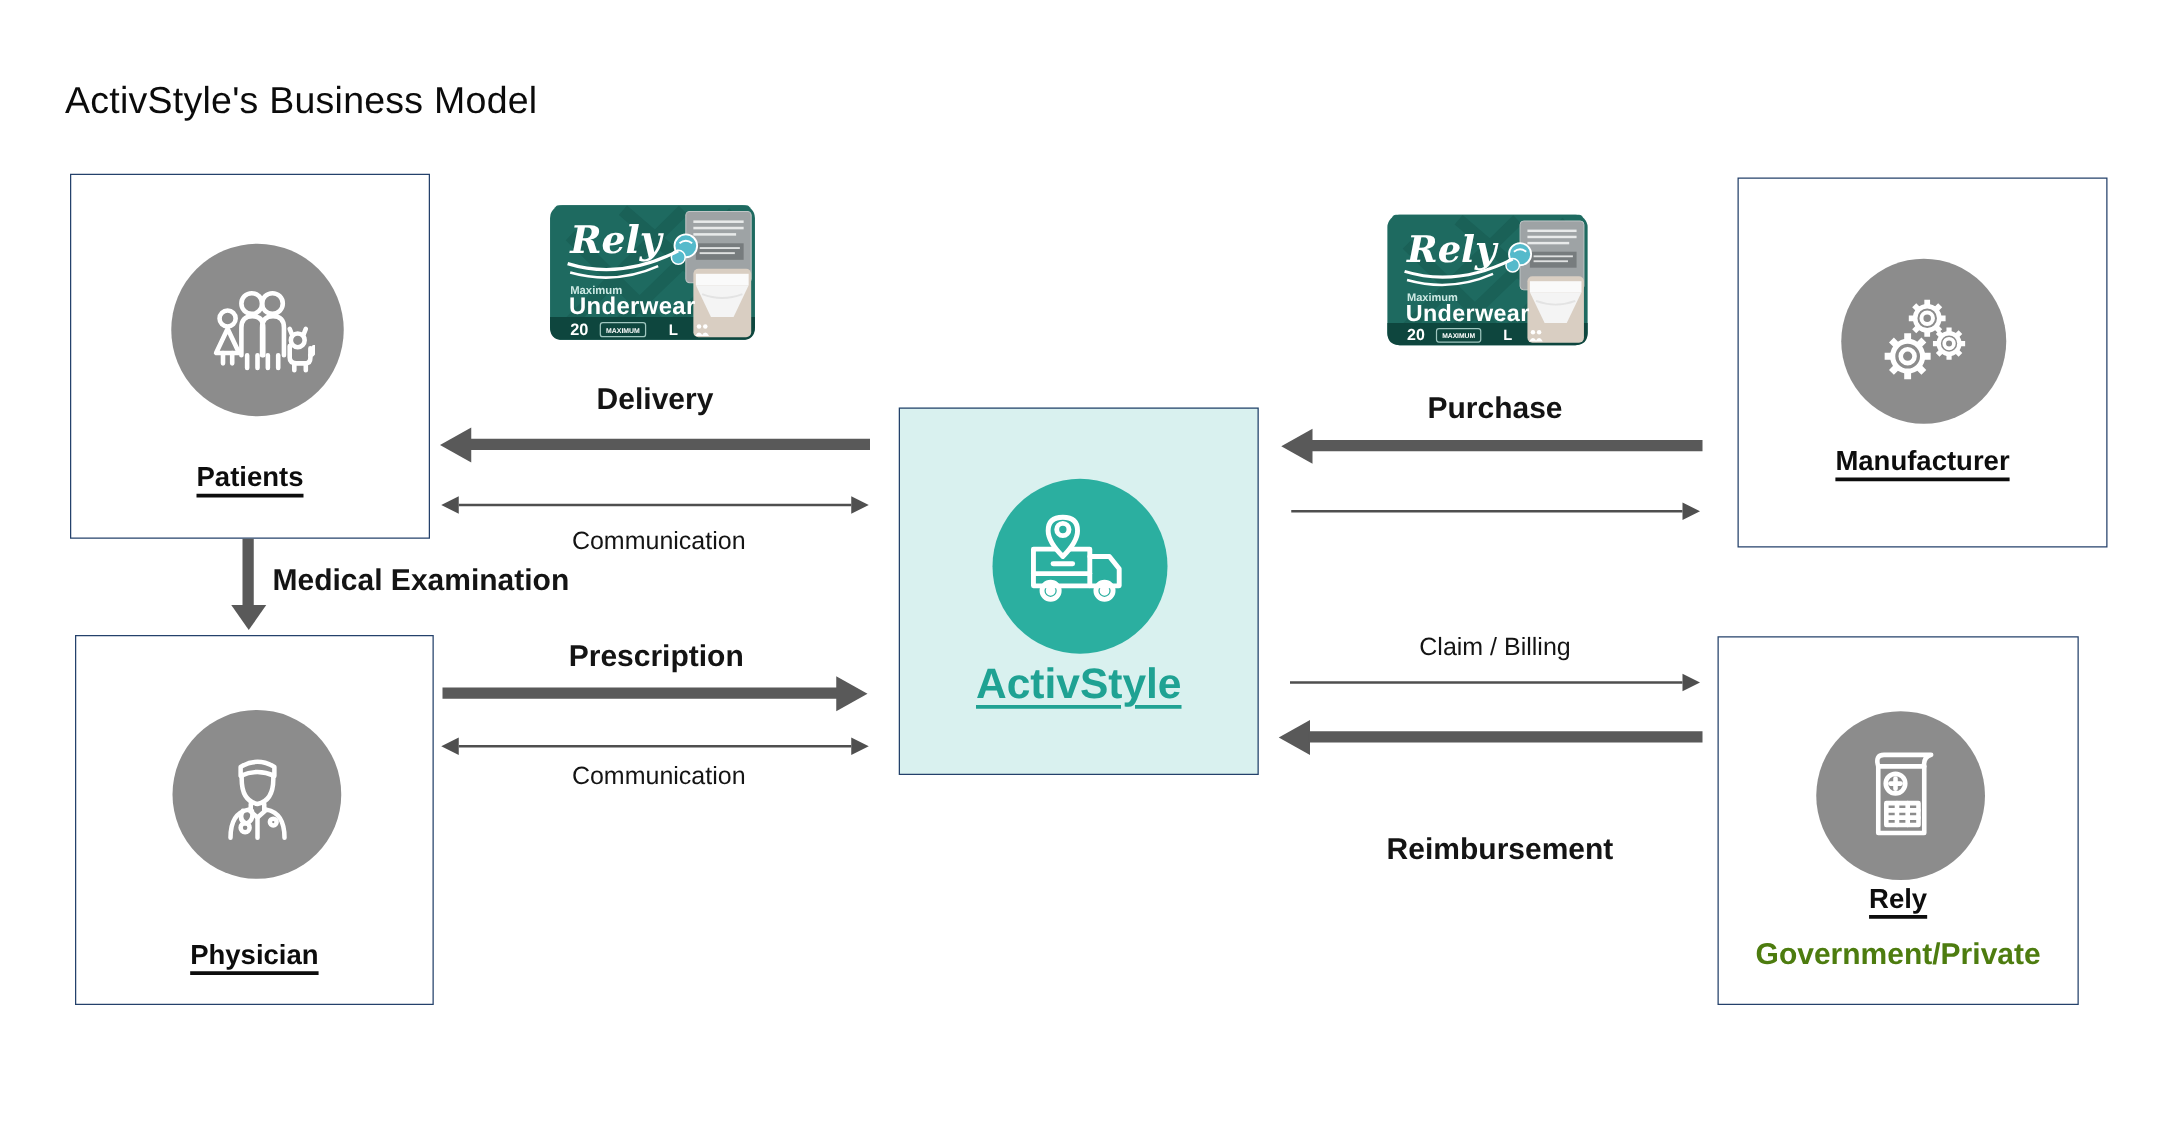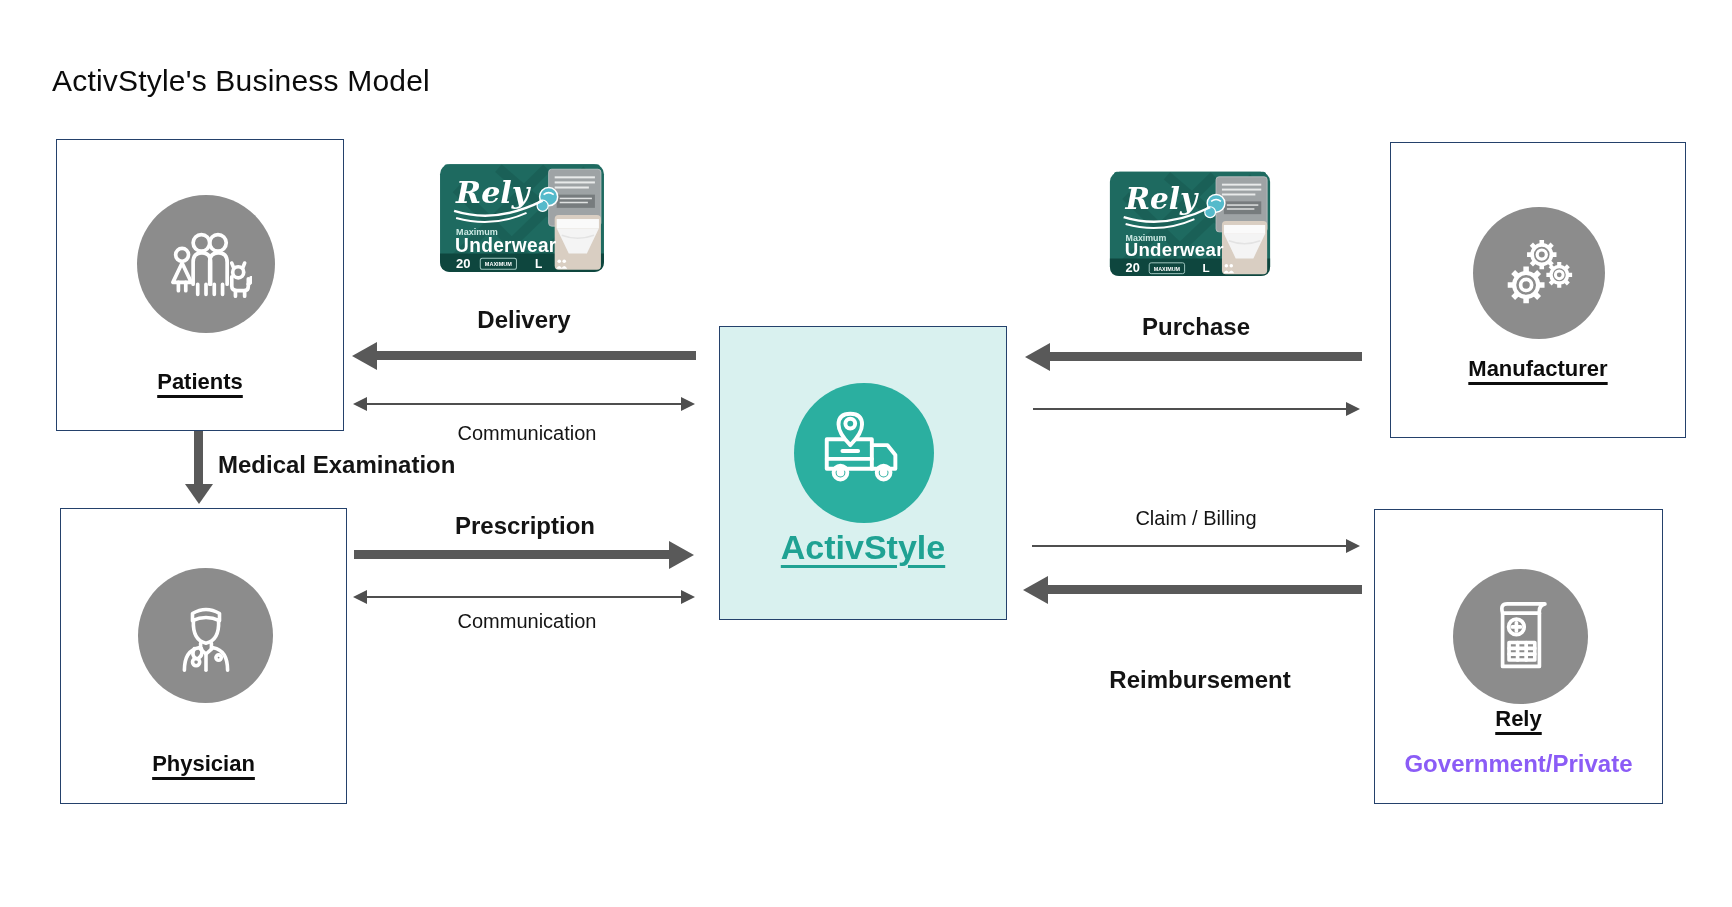--- a/index.html
+++ b/index.html
@@ -9,21 +9,21 @@
   .title{position:absolute;left:52px;top:64px;font-size:30px;font-weight:400;color:#0b0b0b;letter-spacing:.2px;}
 
   .box{position:absolute;background:#fff;border:1.6px solid #24416B;box-sizing:border-box;}
   .box.center{background:#D9F1EF;}
   .icon-circle{position:absolute;border-radius:50%;background:#8C8C8C;display:flex;align-items:center;justify-content:center;}
   .icon-circle.teal{background:#2BAFA0;}
   .node-label{position:absolute;left:0;right:0;text-align:center;font-weight:bold;color:#0d0d0d;
               text-decoration:underline;text-decoration-thickness:2.5px;text-underline-offset:6px;}
   .node-label.size29{font-size:22px;}
   .node-label.activ{font-size:34px;color:#1FA293;text-decoration-color:#1FA293;}
-  .node-sublabel{position:absolute;left:-8px;right:-8px;text-align:center;font-weight:bold;font-size:24px;color:#8b5cf6;}
+  .node-sublabel{position:absolute;left:-8px;right:-8px;text-align:center;font-weight:bold;font-size:24px;color:#4d7c0f;}
 
   .bar-h{position:absolute;background:#595959;height:9px;}
   .bar-v{position:absolute;background:#595959;width:9px;}
   .bar-h.thin{height:2px;background:#4f4f4f;}
   .head{position:absolute;width:0;height:0;}
   .head.left-thick{border-top:14px solid transparent;border-bottom:14px solid transparent;border-right:25px solid #595959;}
   .head.right-thick{border-top:14px solid transparent;border-bottom:14px solid transparent;border-left:25px solid #595959;}
   .head.down-thick{border-left:14px solid transparent;border-right:14px solid transparent;border-top:20px solid #595959;}
   .head.left-thin{border-top:7px solid transparent;border-bottom:7px solid transparent;border-right:14px solid #4f4f4f;}
   .head.right-thin{border-top:7px solid transparent;border-bottom:7px solid transparent;border-left:14px solid #4f4f4f;}

